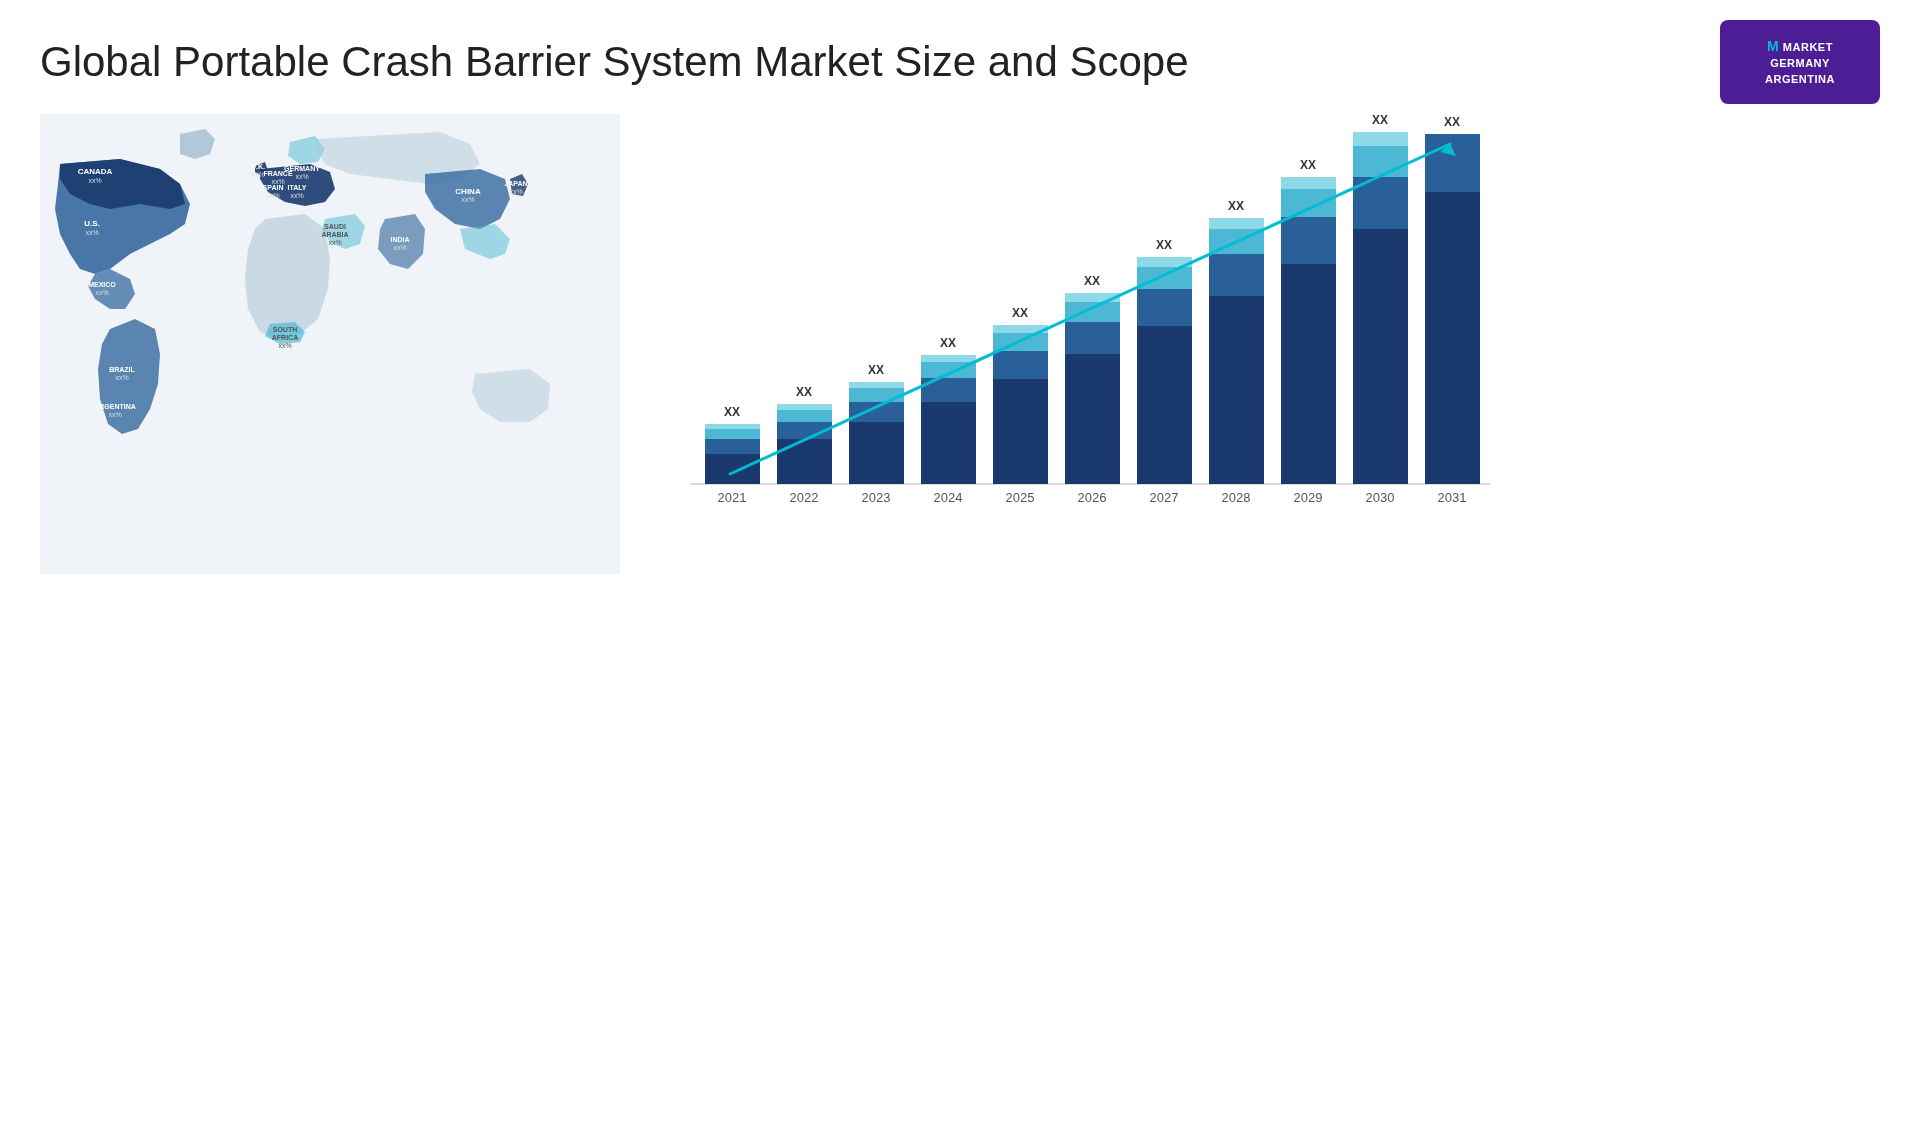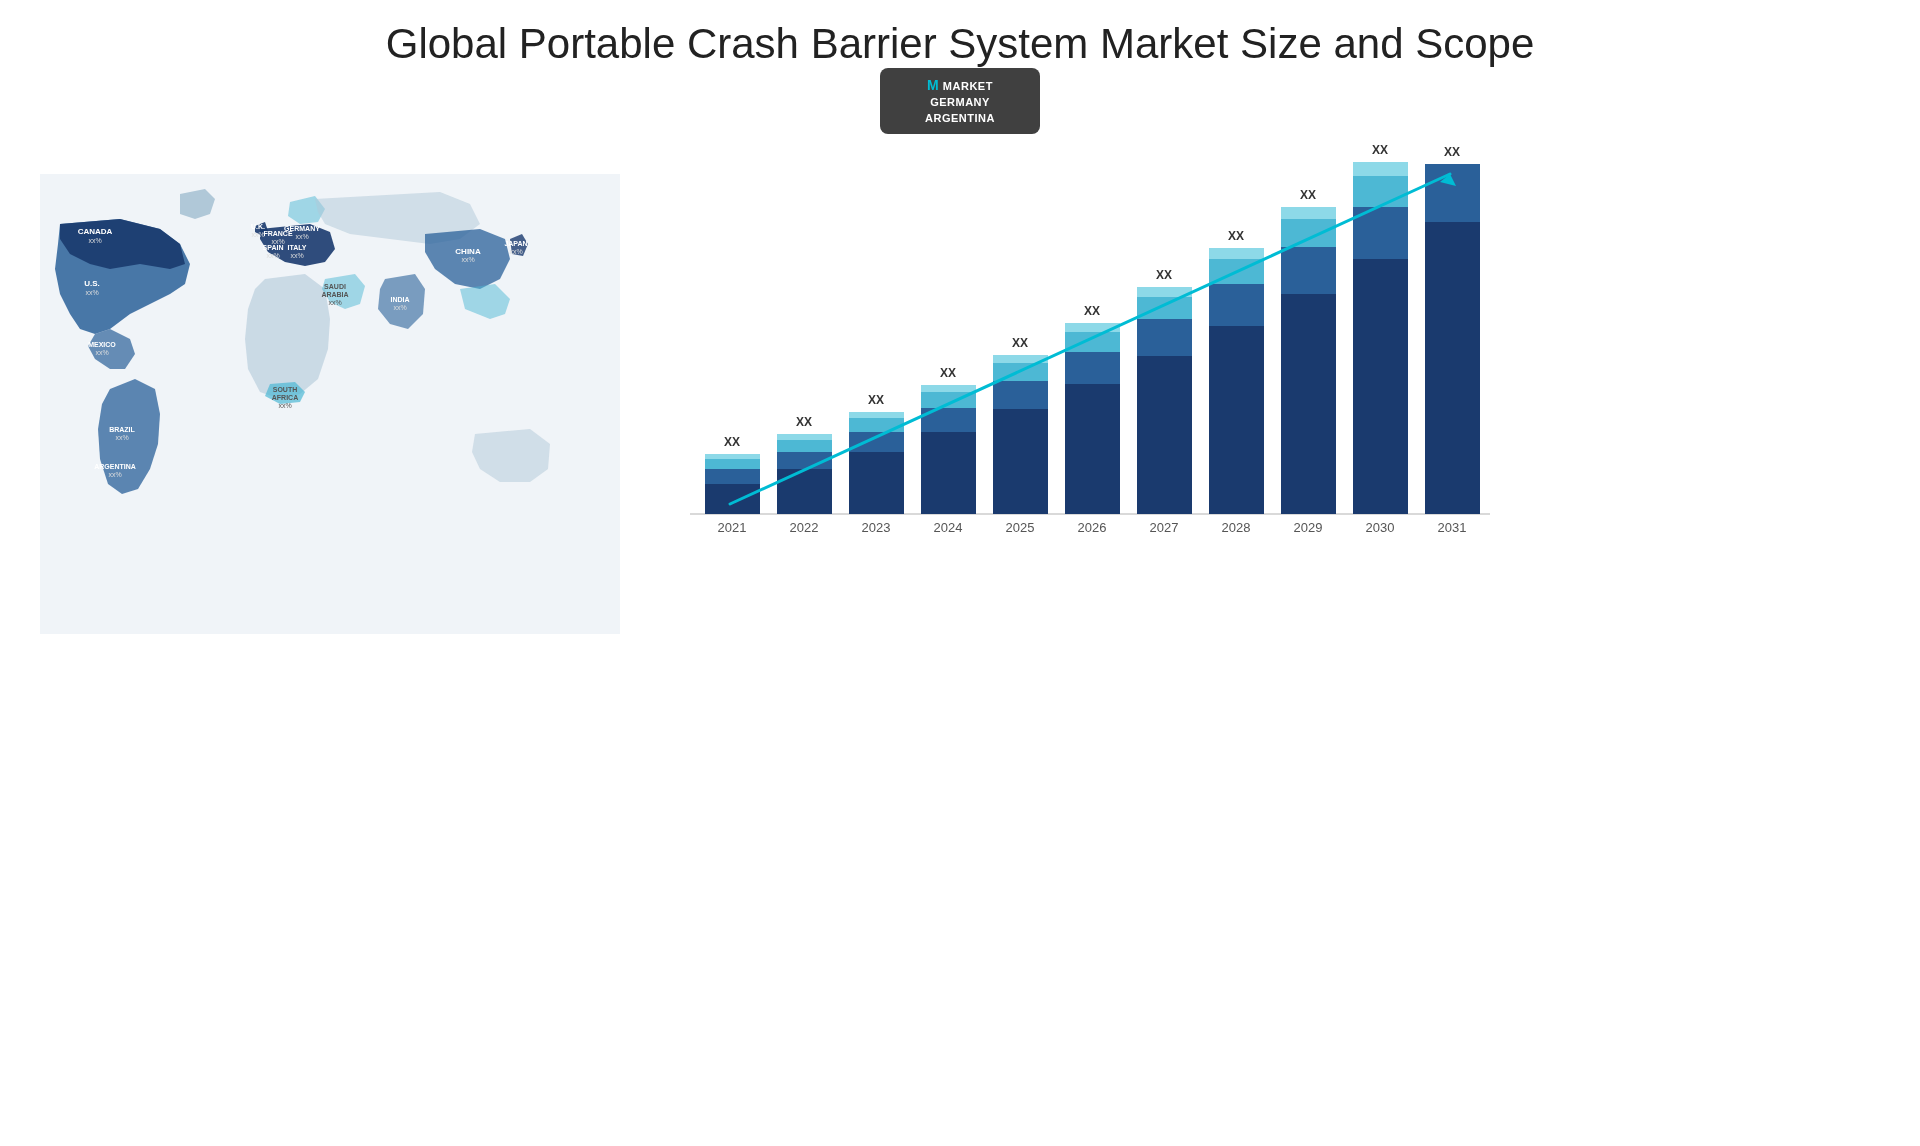--- a/index.html
+++ b/index.html
@@ -10,36 +10,35 @@
       font-family: Arial, sans-serif;
       overflow: hidden;
     }
 
     
     .header {
       display: flex;
       justify-content: space-between;
       align-items: center;
       padding: 20px 40px 10px 40px;
-      flex-direction: column;
     }
     .main-title {
       font-size: 42px;
       font-weight: 300;
       color: #222;
     }
     .logo-area {
       display: flex;
       flex-direction: column;
       align-items: center;
     }
     .logo-box {
       width: 160px;
-      height: 66px;
-      background: #404040;
+      height: 84px;
+      background: #4c1d95;
       border-radius: 8px;
       display: flex;
       align-items: center;
       justify-content: center;
       padding: 8px;
     }
     .logo-text {
       color: #fff;
       font-size: 11px;
       font-weight: bold;
@@ -56,21 +55,20 @@
       gap: 20px;
       height: calc(1146px - 110px);
     }
 
     
     .map-section {
       width: 580px;
       height: 500px;
       position: relative;
       flex-shrink: 0;
-      margin-top: 30px;
     }
 
     
     .chart-section {
       flex: 1;
       height: 500px;
       position: relative;
     }
 
     

